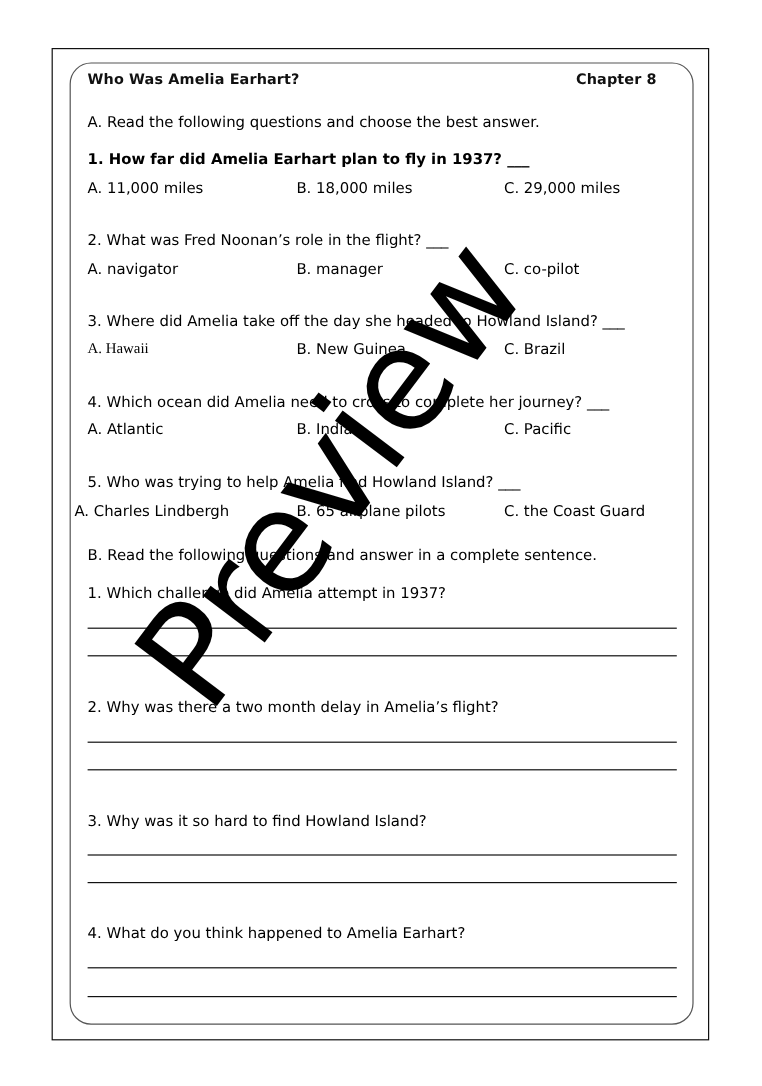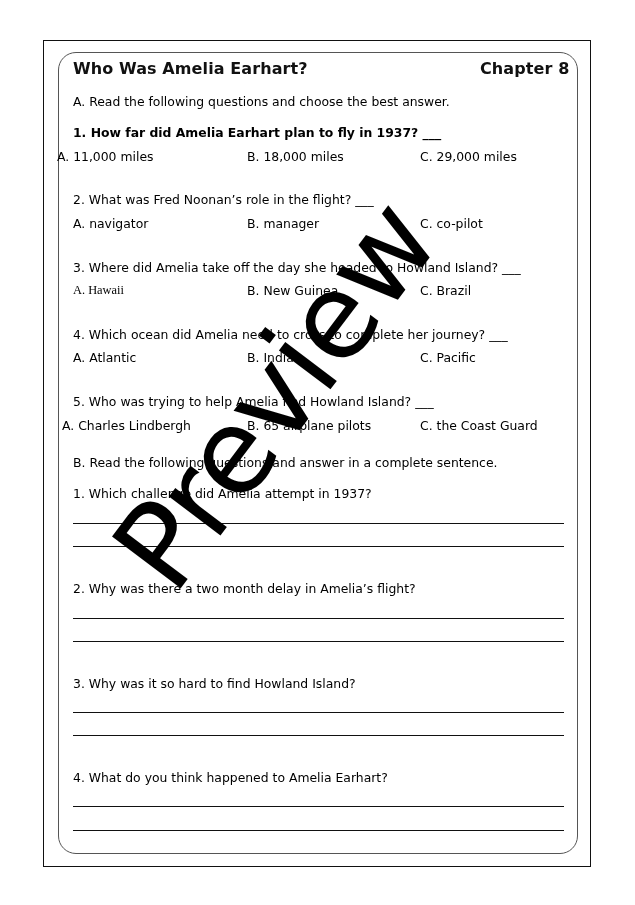--- a/index.html
+++ b/index.html
@@ -33,21 +33,21 @@
       border: 1.5px solid #555;
       border-radius: 18px;
       box-sizing: border-box;
     }
     .abs {
       position: absolute;
       white-space: nowrap;
     }
     .title {
       font-weight: bold;
-      font-size: 16px;
+      font-size: 12px;
       letter-spacing: 0.1px;
       color: #111;
     }
     .body-text {
       font-size: 12.4px;
       color: #000000;
     }
     .line {
       position: absolute;
       left: 73px;
@@ -75,21 +75,21 @@
 
 <div class="outer-frame"></div>
 <div class="inner-box"></div>
 
 <div class="abs title" style="left:73px; top:59px;">Who Was Amelia Earhart?</div>
 <div class="abs title" style="left:480px; top:59px;">Chapter 8</div>
 
 <div class="abs body-text" style="left:73px; top:94px;">A. Read the following questions and choose the best answer.</div>
 
 <div class="abs body-text" style="left:73px; top:125px;font-weight:bold;">1. How far did Amelia Earhart plan to fly in 1937? ___</div>
-<div class="abs body-text" style="left:57px; top:149px;">A. 11,000 miles</div>
+<div class="abs body-text" style="left:73px; top:149px;">A. 11,000 miles</div>
 <div class="abs body-text" style="left:247px; top:149px;">B. 18,000 miles</div>
 <div class="abs body-text" style="left:420px; top:149px;">C. 29,000 miles</div>
 
 <div class="abs body-text" style="left:73px; top:192px;">2. What was Fred Noonan’s role in the flight? ___</div>
 <div class="abs body-text" style="left:73px; top:216px;">A. navigator</div>
 <div class="abs body-text" style="left:247px; top:216px;">B. manager</div>
 <div class="abs body-text" style="left:420px; top:216px;">C. co-pilot</div>
 
 <div class="abs body-text" style="left:73px; top:260px;">3. Where did Amelia take off the day she headed to Howland Island? ___</div>
 <div class="abs body-text" style="left:73px; top:283px;font-family:Liberation Serif, serif;">A. Hawaii</div>

